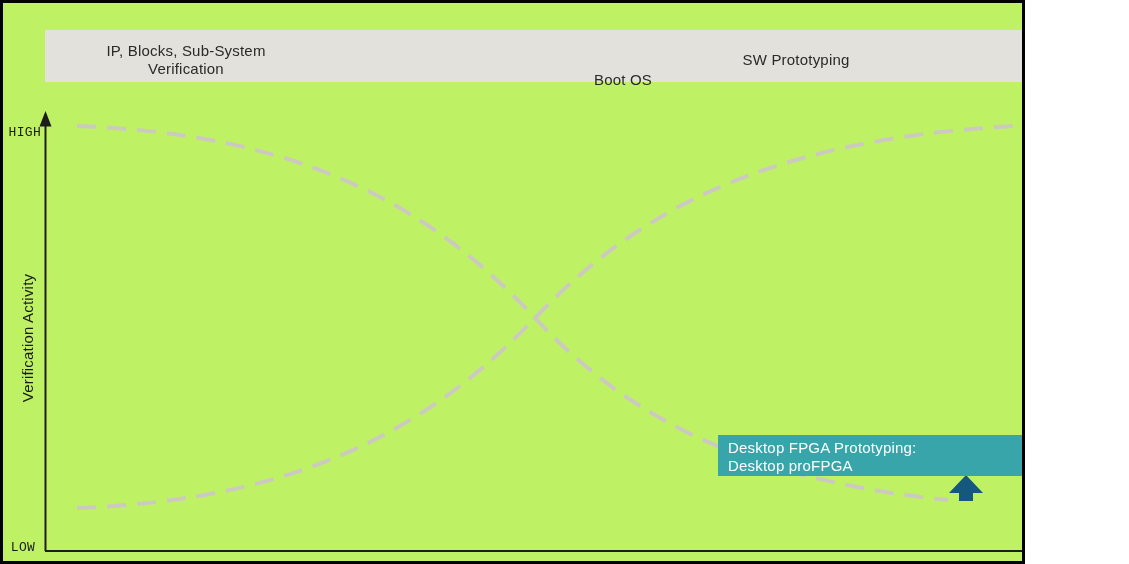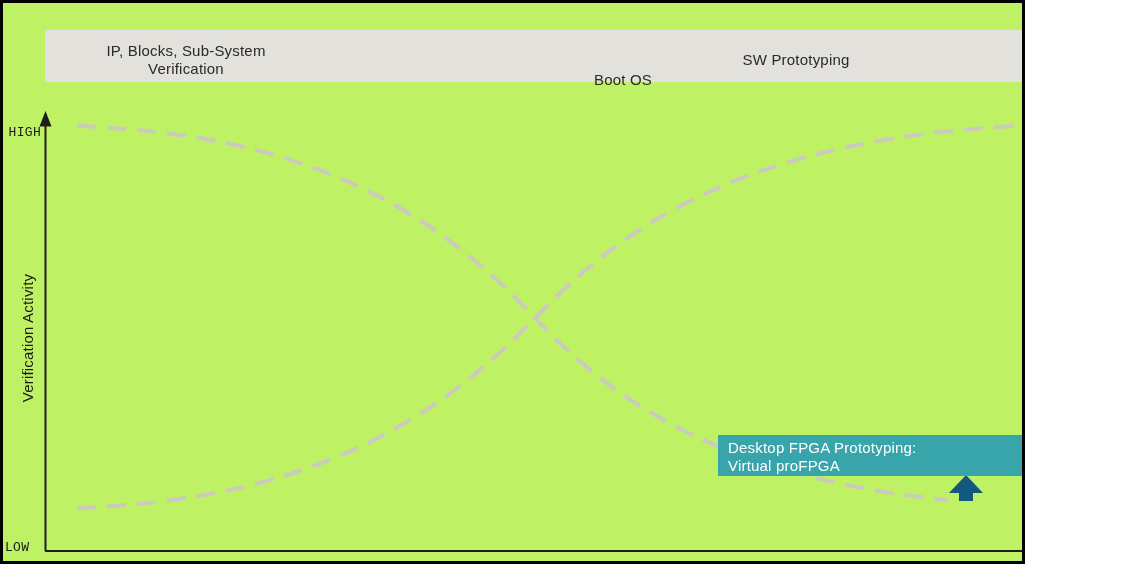--- a/index.html
+++ b/index.html
@@ -89,22 +89,22 @@
 
     <polygon class="up-arrow" points="963,472 980,490 970,490 970,498 956,498 956,490 946,490"></polygon>
   </svg>
 
   <div class="phase" style="left:183px; top:39px; width:230px;">IP, Blocks, Sub-System
 Verification</div>
   <div class="phase" style="left:620px; top:48px; width:160px;margin-top:20px;">Boot OS</div>
   <div class="phase" style="left:793px; top:48px; width:200px;">SW Prototyping</div>
 
   <div class="axis-cap" style="left:2px; top:122px; width:36px; text-align:right;">HIGH</div>
-  <div class="axis-cap" style="left:2px; top:537px; width:36px; text-align:left;">LOW</div>
+  <div class="axis-cap" style="left:2px; top:537px; width:36px; text-align:center;">LOW</div>
   <div class="y-title">Verification Activity</div>
 
   <div class="callout teal">
     <div>Desktop FPGA Prototyping:</div>
-    <div>Virtual proFPGA</div>
+    <div>Desktop proFPGA</div>
   </div>
 
 
 </div>
 
 </body></html>

